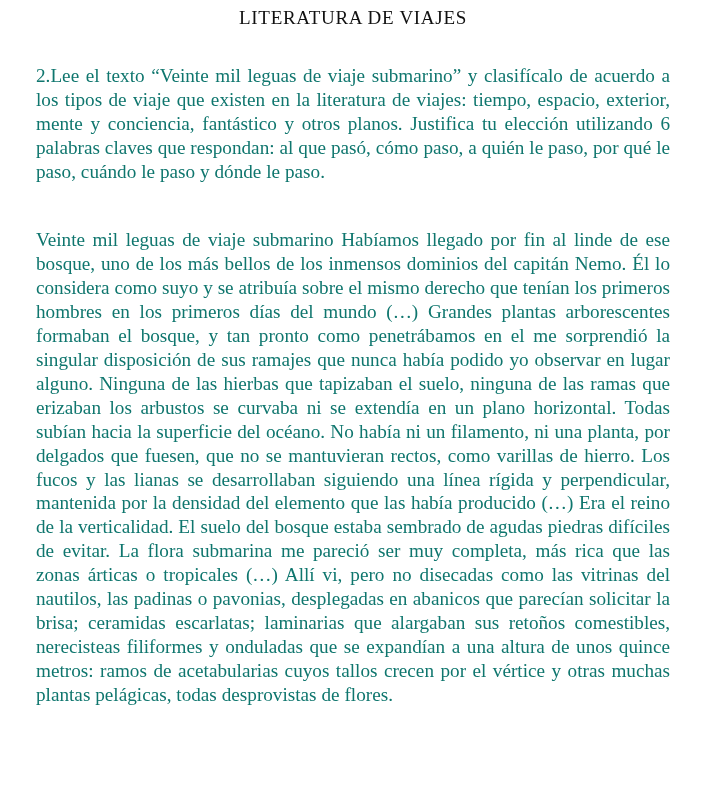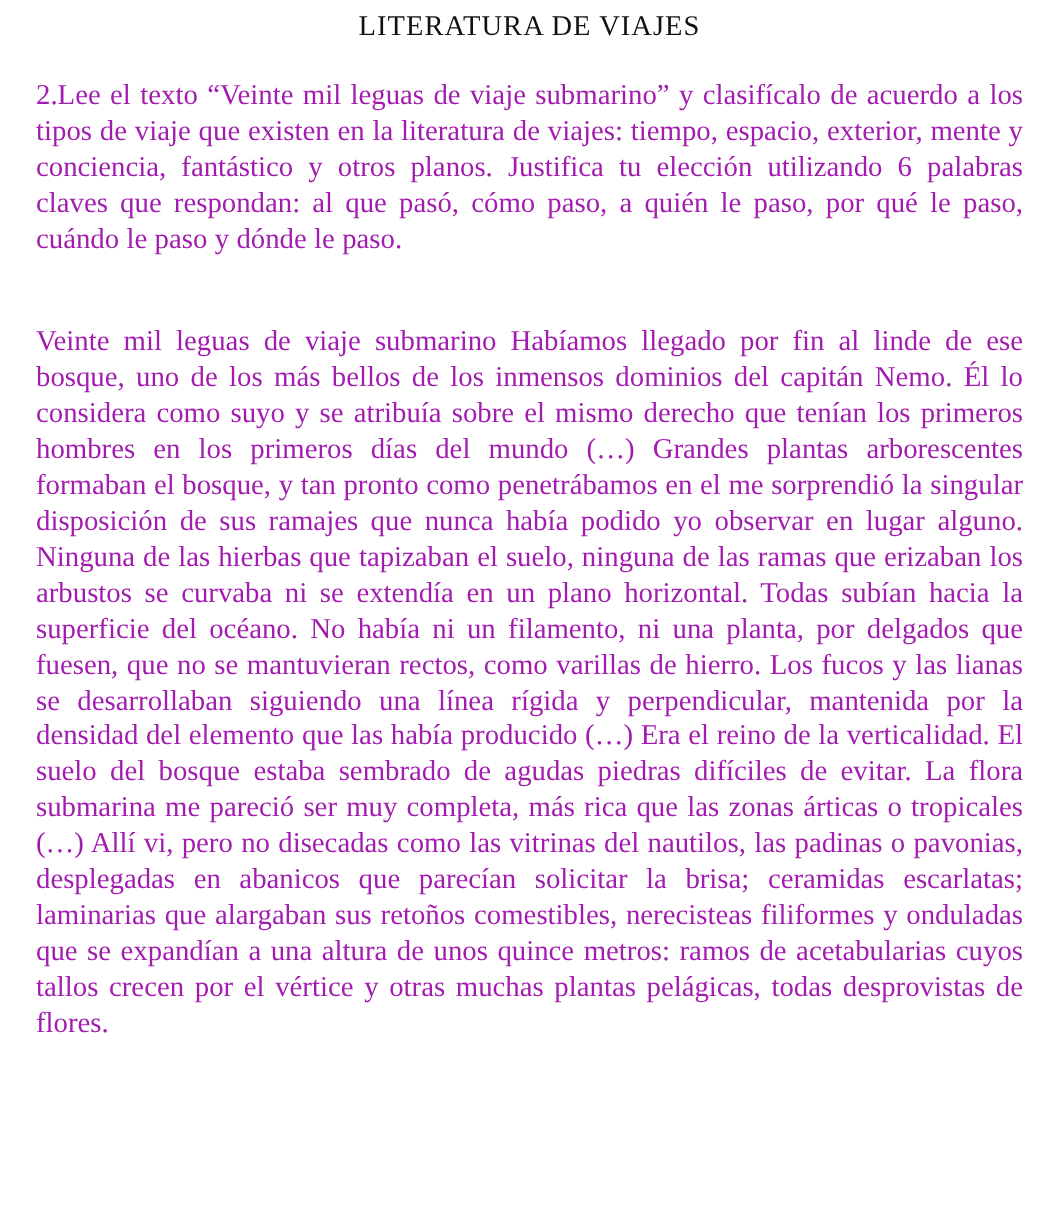--- a/index.html
+++ b/index.html
@@ -37,22 +37,22 @@
   .body-block {
     position: absolute;
     left: 24px;
     width: 658px;
   }
   .para {
     font-size: 19.2px;
     line-height: 23.9px;
     text-align: justify;
     text-justify: inter-word;
-    margin: 0;
-    color: #a21caf;
+    margin: 12px;
+    color: #0f766e;
     hyphens: none;
     word-spacing: 0.1px;
   }
   #question-paragraph-wrap {
     top: 52px;
   }
   #excerpt-paragraph-wrap {
     top: 216px;
   }
   .para.excerpt {

